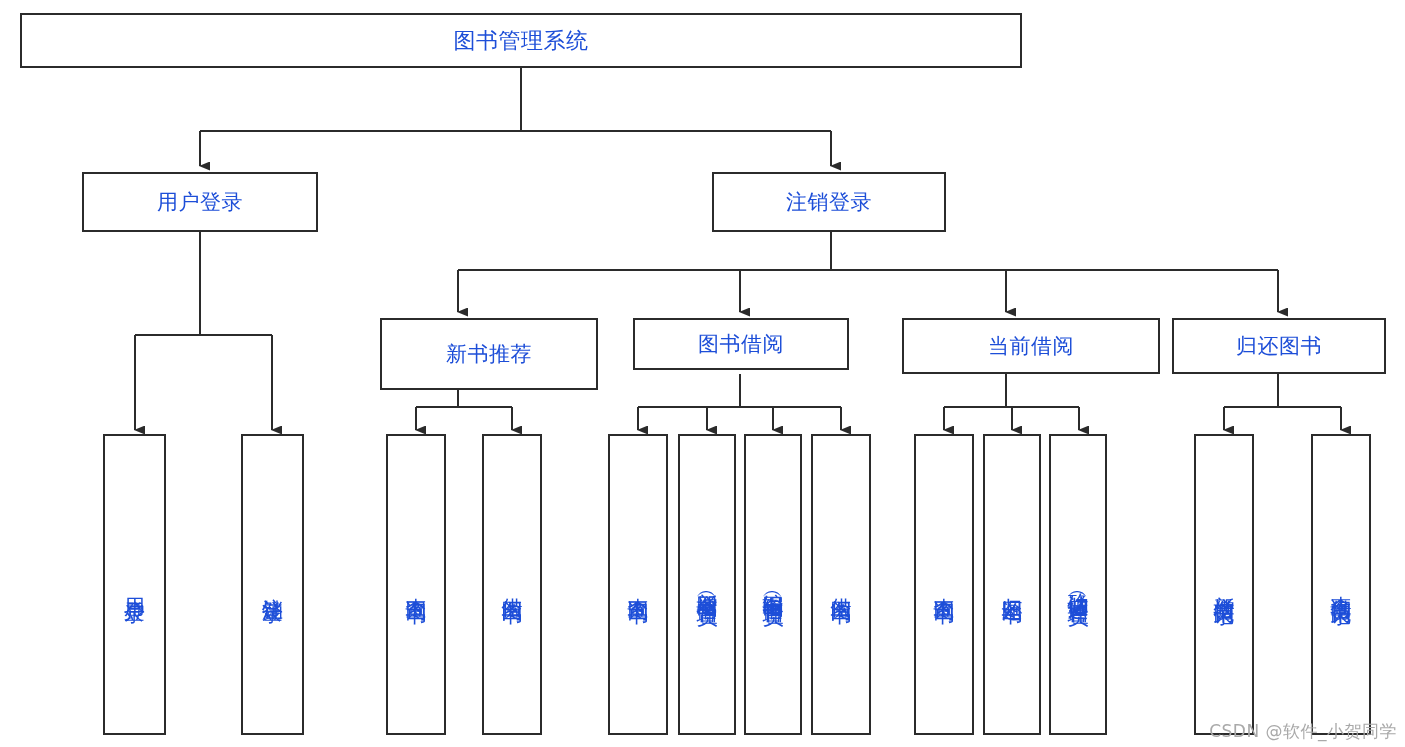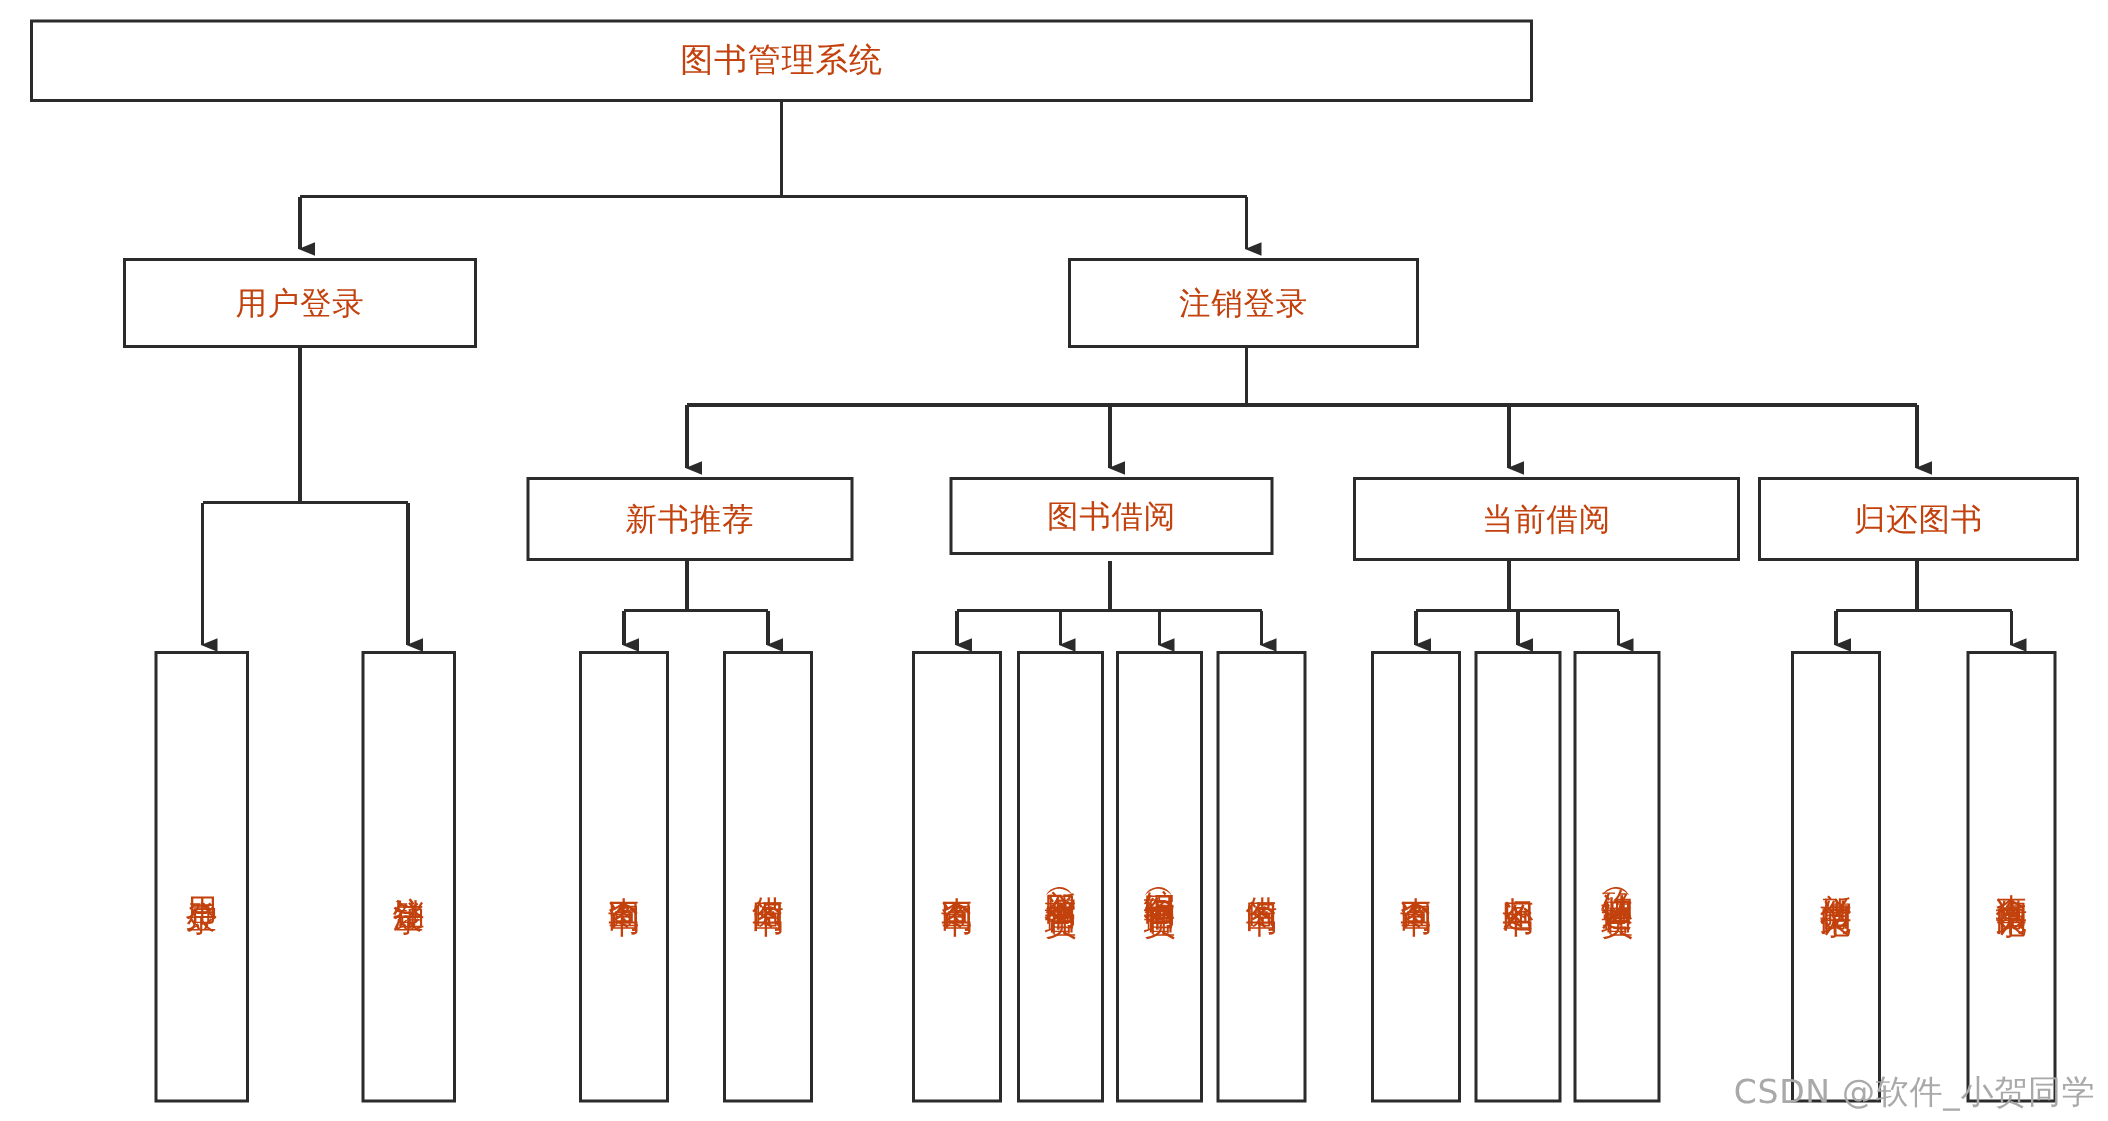--- a/index.html
+++ b/index.html
@@ -26,21 +26,21 @@
     pointer-events: none;
   }
   .node {
     position: absolute;
     box-sizing: border-box;
     background: #ffffff;
     border: 2.5px solid #2b2b2b;
     display: flex;
     align-items: center;
     justify-content: center;
-    color: #c2410c;
+    color: #1d4ed8;
   }
   .node .label {
     display: block;
     text-align: center;
     line-height: 1.18;
     letter-spacing: 0.5px;
   }
   
   .node.horiz .label {
     font-size: 21px;
@@ -57,21 +57,21 @@
     text-orientation: upright;
     font-size: 21px;
     line-height: 1.05;
     letter-spacing: 2px;
     white-space: nowrap;
   }
   .watermark {
     position: absolute;
     right: 8px;
     bottom: 4px;
-    font-size: 22px;
+    font-size: 17px;
     color: #a9a9a9;
     white-space: nowrap;
     letter-spacing: 0.5px;
   }
 </style>
 </head>
 <body>
 
 <div id="canvas">
 
@@ -132,21 +132,21 @@
   </div>
 
   <div class="node horiz" style="left:82px; top:172px; width:236px; height:60px;">
     <span class="label">用户登录</span>
   </div>
 
   <div class="node horiz" style="left:712px; top:172px; width:234px; height:60px;">
     <span class="label">注销登录</span>
   </div>
 
-  <div class="node horiz" style="left:351px; top:318px; width:218px; height:56px;">
+  <div class="node horiz" style="left:380px; top:318px; width:218px; height:72px;">
     <span class="label">新书推荐</span>
   </div>
 
   <div class="node horiz" style="left:633px; top:318px; width:216px; height:52px;">
     <span class="label">图书借阅</span>
   </div>
 
   <div class="node horiz" style="left:902px; top:318px; width:258px; height:56px;">
     <span class="label">当前借阅</span>
   </div>

